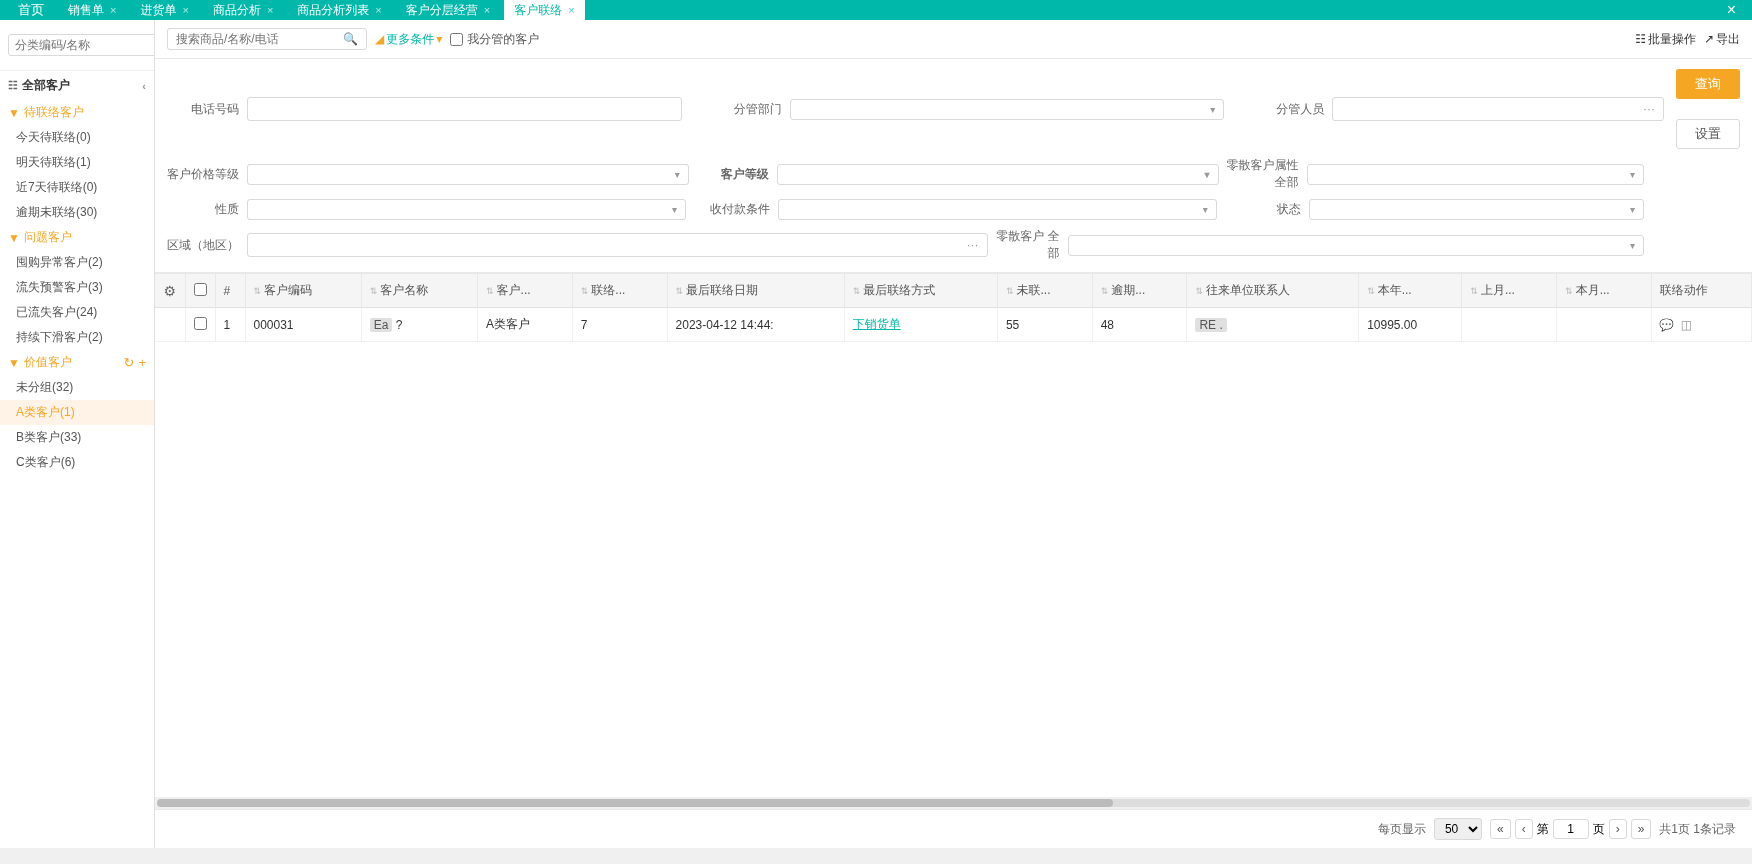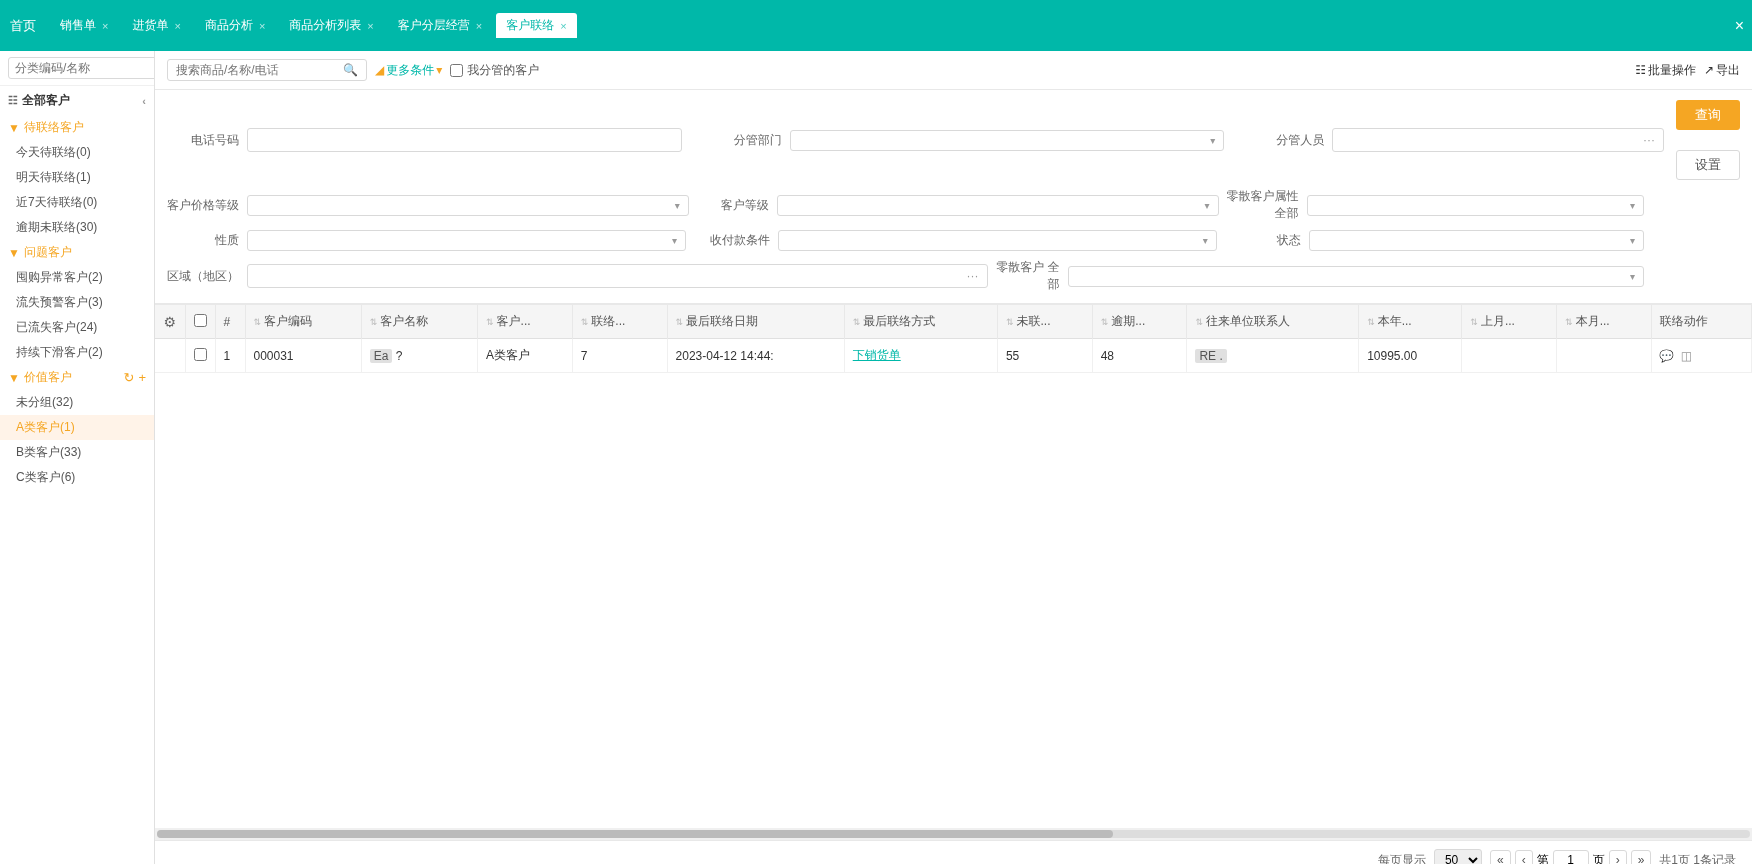--- a/index.html
+++ b/index.html
@@ -1,24 +1,24 @@
 <!DOCTYPE html>
 <html><head>
   <meta charset="utf-8">
   <style>
     * { box-sizing: border-box; margin: 0; padding: 0; font-family: 'Microsoft YaHei', Arial, sans-serif; font-size: 12px; }
     body { background: #f0f0f0; width: 1752px; height: 864px; overflow: hidden; }
 
     
     .top-nav {
       background: #00b8a9;
-      height: 51px;
-      display: flex;
-      align-items: center;
-      padding: 0 0;
+      height: 20px;
+      display: flex;
+      align-items: center;
+      padding: 0 8px;
       gap: 4px;
     }
     .top-nav .nav-item {
       color: #fff;
       padding: 4px 10px;
       cursor: pointer;
       font-size: 13px;
       white-space: nowrap;
       display: flex; align-items: center; gap: 4px;
     }
@@ -50,21 +50,21 @@
     .sidebar {
       width: 155px;
       background: #fff;
       border-right: 1px solid #e0e0e0;
       display: flex;
       flex-direction: column;
       overflow-y: auto;
     }
     .sidebar-search {
       display: flex;
-      padding: 6px 8px;
+      padding: 14px 8px;
       border-bottom: 1px solid #f0f0f0;
     }
     .sidebar-search input {
       flex: 1;
       border: 1px solid #d9d9d9;
       border-radius: 3px;
       padding: 3px 6px;
       font-size: 12px;
       color: #666;
       outline: none;
@@ -509,21 +509,21 @@
       </div>
 
       <div class="filter-row">
         <div class="filter-field">
           <span class="filter-label">客户价格等级</span>
           <div class="filter-select">
             <span></span>
             <span class="chevron">▾</span>
           </div>
         </div>
-        <div class="filter-field" style="margin: 0 8px;">
+        <div class="filter-field" style="margin: 0 8px; font-weight: bold;">
           <span class="filter-label">客户等级</span>
           <div class="filter-select">
             <span></span>
             <span class="chevron">▾</span>
           </div>
         </div>
         <div class="filter-field" style="flex: 0.8;">
           <span class="filter-label">零散客户属性 全部</span>
           <div class="filter-select" style="flex: 1;">
             <span></span>

